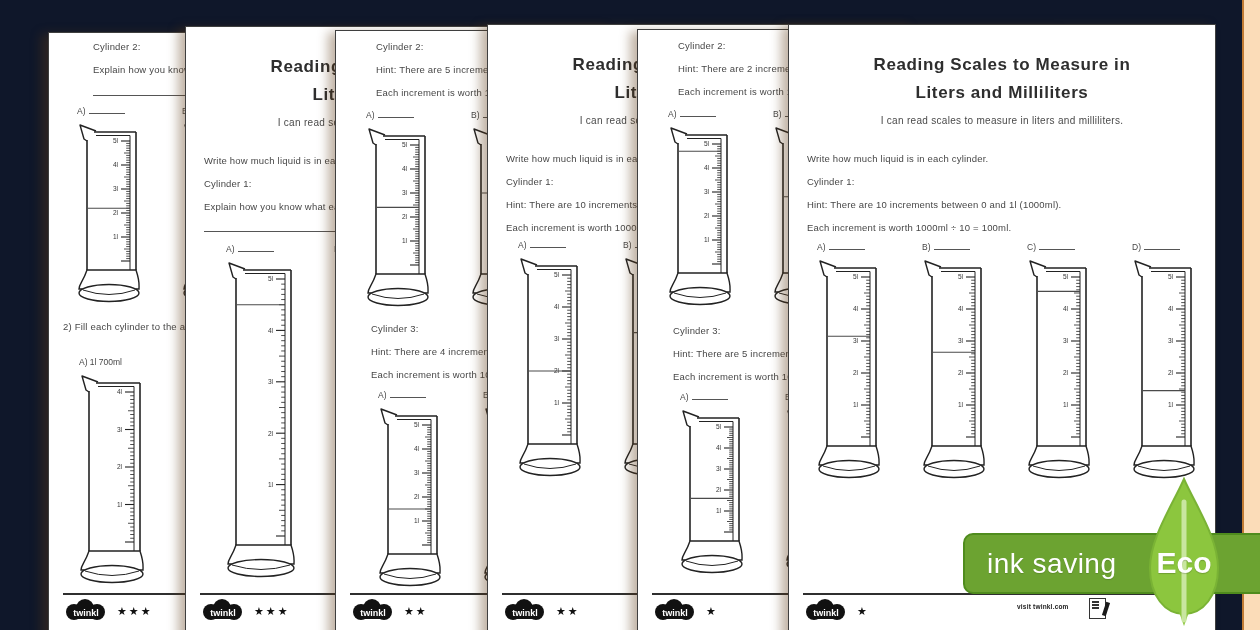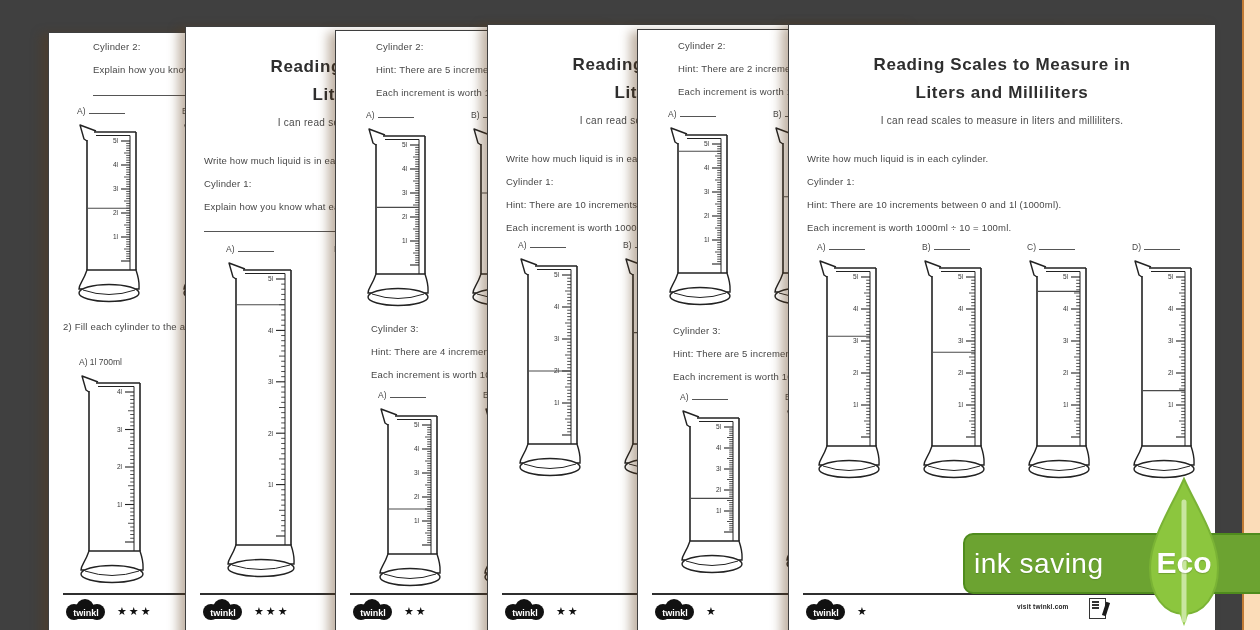--- a/index.html
+++ b/index.html
@@ -28,28 +28,28 @@
   .footer-row{position:absolute;display:flex;align-items:center;gap:8px;}
   .stars{font-size:11px;color:#111;letter-spacing:2px;}
   .visit{position:absolute;font-size:6.5px;font-weight:700;color:#222;letter-spacing:.2px;}
   .qr{position:absolute;width:15px;height:19px;background:#fff;border:1px solid #333;box-shadow:0 0 0 1px #fff;}
   .qr:before{content:"";position:absolute;left:2px;top:2px;width:7px;height:2px;background:#333;box-shadow:0 3px 0 #333,0 6px 0 #333;}
   .qr:after{content:"";position:absolute;right:-3px;top:3px;width:4px;height:14px;background:#1a1a1a;transform:rotate(18deg);}
   #eco-banner{
     position:absolute;border-radius:10px 0 0 10px;
     display:flex;align-items:center;
   }
-  #eco-banner .ink-label{color:#fff;font-size:28px;font-weight:500;letter-spacing:.5px;padding-left:9px;text-shadow:0 1px 1px rgba(0,0,0,.15);}
+  #eco-banner .ink-label{color:#fff;font-size:28px;font-weight:500;letter-spacing:.5px;padding-left:22px;text-shadow:0 1px 1px rgba(0,0,0,.15);}
   #eco-leaf{position:absolute;}
   #eco-text{position:absolute;color:#fff;font-size:30px;font-weight:700;text-align:center;text-shadow:0 1px 1px rgba(0,0,0,.2);}
 </style>
 </head>
 <body>
 
-<div id="stage" style="background: #404040;">
+<div id="stage" style="background: #0f172a;">
   <div class="edge-strip" style="left: 1244px; width: 16px; background: rgb(251, 220, 184);"></div>
   <div class="edge-line" style="left: 1242px; background: rgb(192, 123, 51);"></div>
 
   <div id="pages-layer">
       <div class="sheet" style="left: 48px; top: 32px; width: 426px; height: 640px; z-index: 1;">
         <div class="wtext t-body" style="left: 44px; top: 8px;">Cylinder 2:</div>
         <div class="wtext t-body" style="left: 44px; top: 31px;">Explain how you know what each increment is worth.</div>
         <div class="rule" style="left: 44px; top: 62px; width: 330px;"></div>
         <div class="cylbox" style="left: 28px; top: 72px; width: 104px;">
           <div class="t-clabel">A)<span class="blankline"></span></div>

